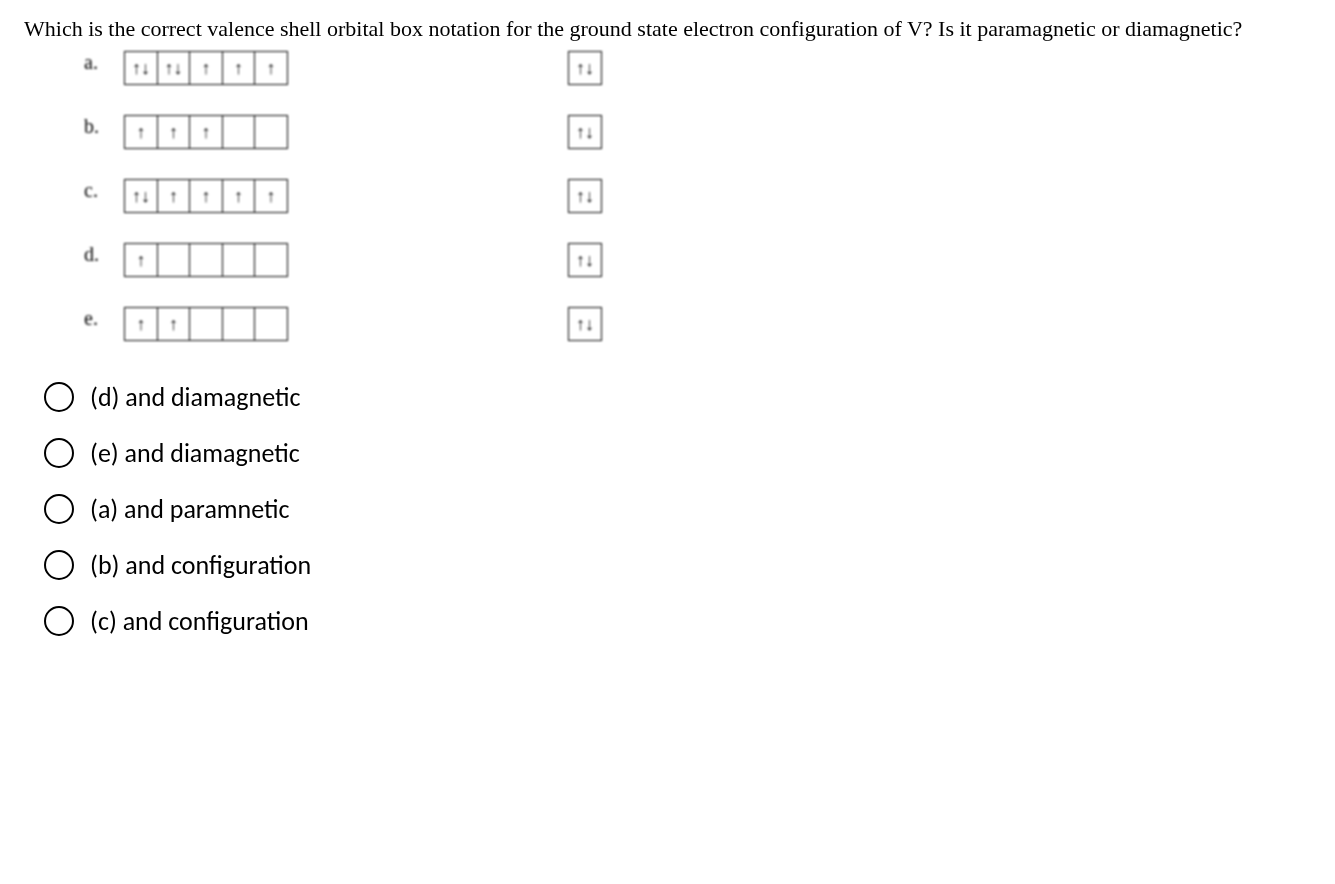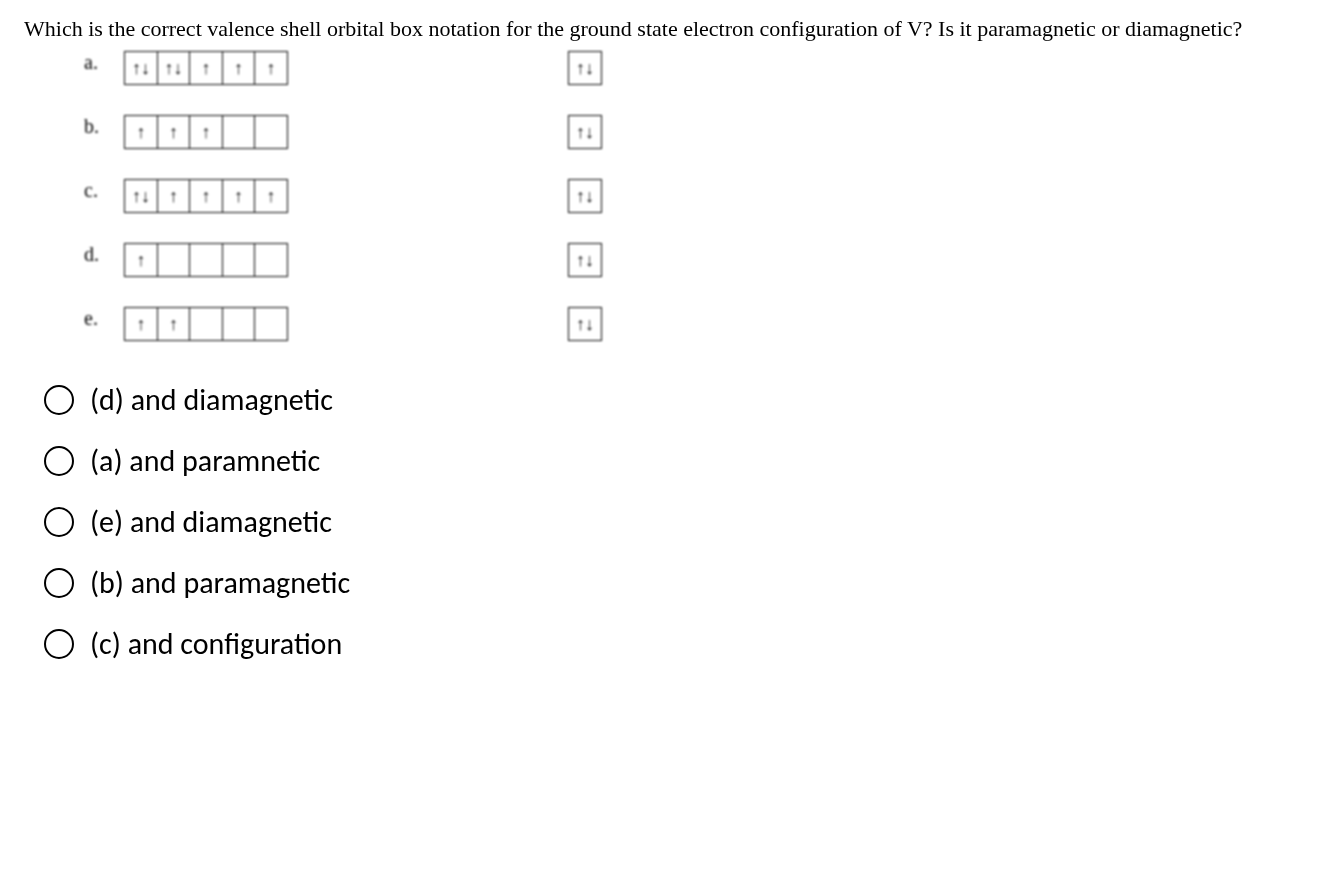--- a/index.html
+++ b/index.html
@@ -57,21 +57,21 @@
     font-family: Arial, sans-serif;
     font-size: 18px;
     line-height: 1;
   }
   .blur {
     filter: blur(0.8px);
   }
   .answers {
     margin-left: 20px;
     font-family: Calibri, Arial, sans-serif;
-    font-size: 30px;
+    font-size: 26px;
   }
   .answer-option {
     display: flex;
     align-items: center;
     margin-bottom: 24px;
   }
   .radio-circle {
     width: 26px;
     height: 26px;
     border: 2px solid #000;
@@ -219,27 +219,27 @@
 
 </div>
 
 <div class="answers">
   <div class="answer-option">
     <div class="radio-circle"></div>
     <span>(d) and diamagnetic</span>
   </div>
   <div class="answer-option">
     <div class="radio-circle"></div>
+    <span>(e) and diamagnetic</span>
+  </div>
+  <div class="answer-option">
+    <div class="radio-circle"></div>
     <span>(a) and paramnetic</span>
   </div>
   <div class="answer-option">
     <div class="radio-circle"></div>
-    <span>(e) and diamagnetic</span>
-  </div>
-  <div class="answer-option">
-    <div class="radio-circle"></div>
-    <span>(b) and paramagnetic</span>
+    <span>(b) and configuration</span>
   </div>
   <div class="answer-option">
     <div class="radio-circle"></div>
     <span>(c) and configuration</span>
   </div>
 </div>
 
 </body></html>

